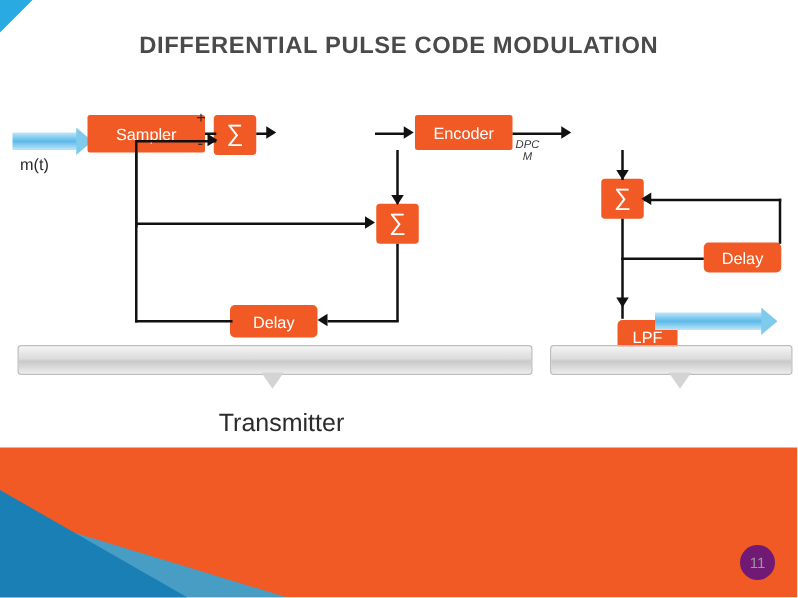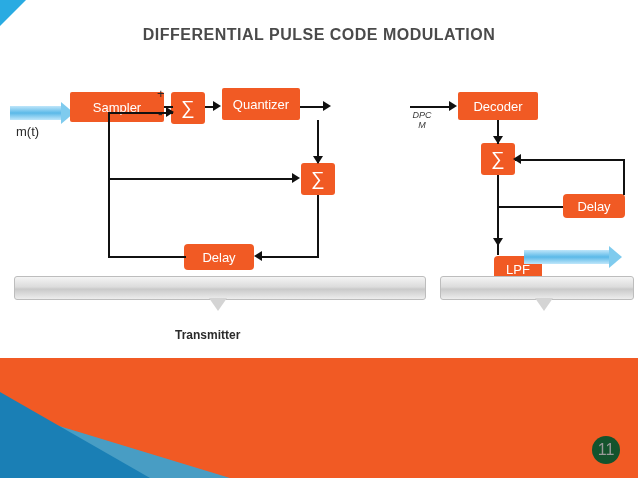--- a/index.html
+++ b/index.html
@@ -4,21 +4,21 @@
 <style>
   html,body{margin:0;padding:0;}
   body{width:638px;height:478px;background:#ffffff;font-family:"Liberation Sans",sans-serif;overflow:hidden;position:relative;}
   #slide{position:absolute;left:0;top:0;width:638px;height:478px;overflow:hidden;}
 
   
   .corner-tl{position:absolute;left:0;top:0;width:0;height:0;border-left:26px solid #29abe2;border-bottom:26px solid transparent;}
   .corner-bl{position:absolute;left:0;bottom:0;width:0;height:0;border-left:150px solid #1a7fb5;border-top:86px solid transparent;}
   .corner-bl2{position:absolute;left:0;bottom:0;width:0;height:0;border-left:230px solid #2aa9e0;border-top:70px solid transparent;opacity:.85;}
 
-  .title{position:absolute;left:0;top:26px;width:638px;text-align:center;font-size:16px;font-weight:bold;color:#4a4a4a;letter-spacing:.5px;}
+  .title{position:absolute;left:0;top:26px;width:638px;text-align:center;font-size:19px;font-weight:bold;color:#4a4a4a;letter-spacing:.5px;}
 
   
   .box{position:absolute;background:#f15a24;color:#ffffff;display:flex;align-items:center;justify-content:center;text-align:right;font-size:13px;border-radius:2px;}
   .box.sigma{font-size:19px;border-radius:3px;}
   .box.round{border-radius:4px;}
 
   .label{position:absolute;font-size:13px;color:#2b2b2b;}
   .plus{position:absolute;font-size:13px;color:#2b2b2b;}
   .minus{position:absolute;font-size:14px;color:#2b2b2b;}
   .dpcm{position:absolute;font-size:9px;color:#3a3a3a;font-style:italic;line-height:10px;text-align:center;}
@@ -37,46 +37,45 @@
 
   
   .platform{position:absolute;height:22px;background:linear-gradient(to bottom,#f4f4f4,#dcdcdc 45%,#c9c9c9 55%,#ededed);border:1px solid #bdbdbd;border-radius:3px;}
   .stem{position:absolute;width:0;height:0;border-left:9px solid transparent;border-right:9px solid transparent;border-top:13px solid #d4d4d4;}
 
   .caption{position:absolute;color:#2b2b2b;}
 
   
   .panel{position:absolute;left:0;bottom:0;width:638px;height:120px;background:#f15a24;}
   .panel-text{position:absolute;left:22px;top:16px;width:590px;color:#ffffff;font-size:14.5px;line-height:20px;}
-  .pagenum{position:absolute;right:18px;bottom:14px;width:28px;height:28px;border-radius:50%;background:#14532d;color:#9a9a9a;font-size:16px;display:flex;align-items:center;justify-content:center;}
+  .pagenum{position:absolute;right:18px;bottom:14px;width:28px;height:28px;border-radius:50%;background:#701a75;color:#9a9a9a;font-size:12px;display:flex;align-items:center;justify-content:center;}
 </style>
 </head>
 <body>
 
 <div id="slide">
 
   <div class="corner-tl"></div>
 
   <div class="title">DIFFERENTIAL PULSE CODE MODULATION</div>
 
   <div class="label" style="left:16px;top:80px;margin-top:44px;">m(t)</div>
   <div class="sigarrow" style="left:10px;top:106px;width:52px;">
       <span class="head"></span>
     </div>
 
   <div class="box" style="left:70px;top:92px;width:94px;height:30px;">Sampler</div>
   <div class="box sigma" style="left:171px;top:92px;width:34px;height:32px;">∑</div>
-  <div class="box" style="left:222px;top:88px;width:78px;height:32px;">Quantizer</div>
+  <div class="box" style="left:332px;top:92px;width:78px;height:28px;">Encoder</div>
   <div class="box sigma" style="left:301px;top:163px;width:34px;height:32px;">∑</div>
   <div class="box round" style="left:184px;top:244px;width:70px;height:26px;">Delay</div>
 
   <div class="plus" style="left:157px;top:86px;">+</div>
   <div class="minus" style="left:158px;top:106px;">-</div>
 
-  <div class="box" style="left:458px;top:92px;width:80px;height:28px;">Decoder</div>
   <div class="box sigma" style="left:481px;top:143px;width:34px;height:32px;">∑</div>
   <div class="box round" style="left:563px;top:194px;width:62px;height:24px;">Delay</div>
   <div class="box round" style="left:474px;top:256px;width:48px;height:26px;margin-left:20px;">LPF</div>
 
   <div class="dpcm" style="left:405px;top:110px;width:34px;">
     <span>DPC</span><br>
     <span>M</span>
   </div>
 
   <div class="ln hl" style="left:164px;top:106px;width:9px;"></div>
@@ -117,21 +116,21 @@
 
   <div class="sigarrow" style="left:524px;top:250px;width:86px;">
       <span class="head"></span>
     </div>
 
   <div class="platform" style="left:14px;top:276px;width:410px;"></div>
   <div class="stem" style="left:209px;top:298px;"></div>
   <div class="platform" style="left:440px;top:276px;width:192px;"></div>
   <div class="stem" style="left:535px;top:298px;"></div>
 
-  <div class="caption" style="left:175px;top:328px;font-size:12px;font-weight:bold;">Transmitter</div>
+  <div class="caption" style="left:175px;top:328px;font-size:20px;">Transmitter</div>
 
   <div class="panel">
     <div class="pagenum">11</div>
   </div>
 
   <div class="corner-bl2"></div>
   <div class="corner-bl"></div>
 
 </div>
 

